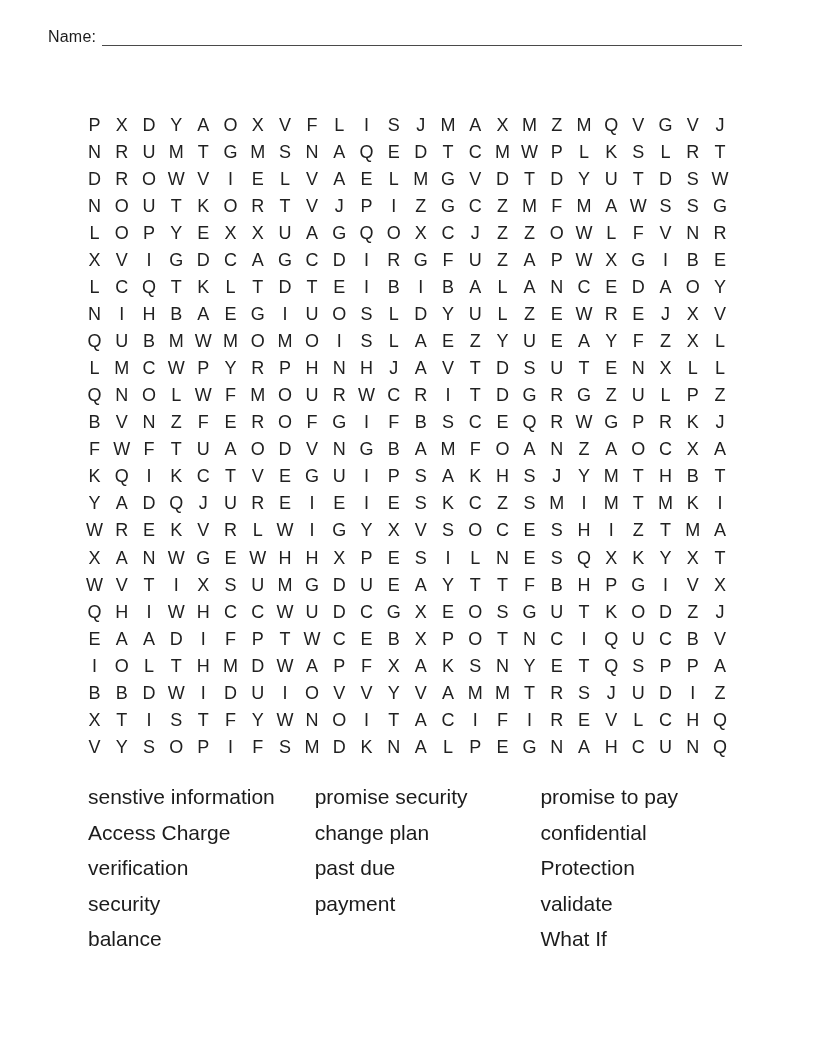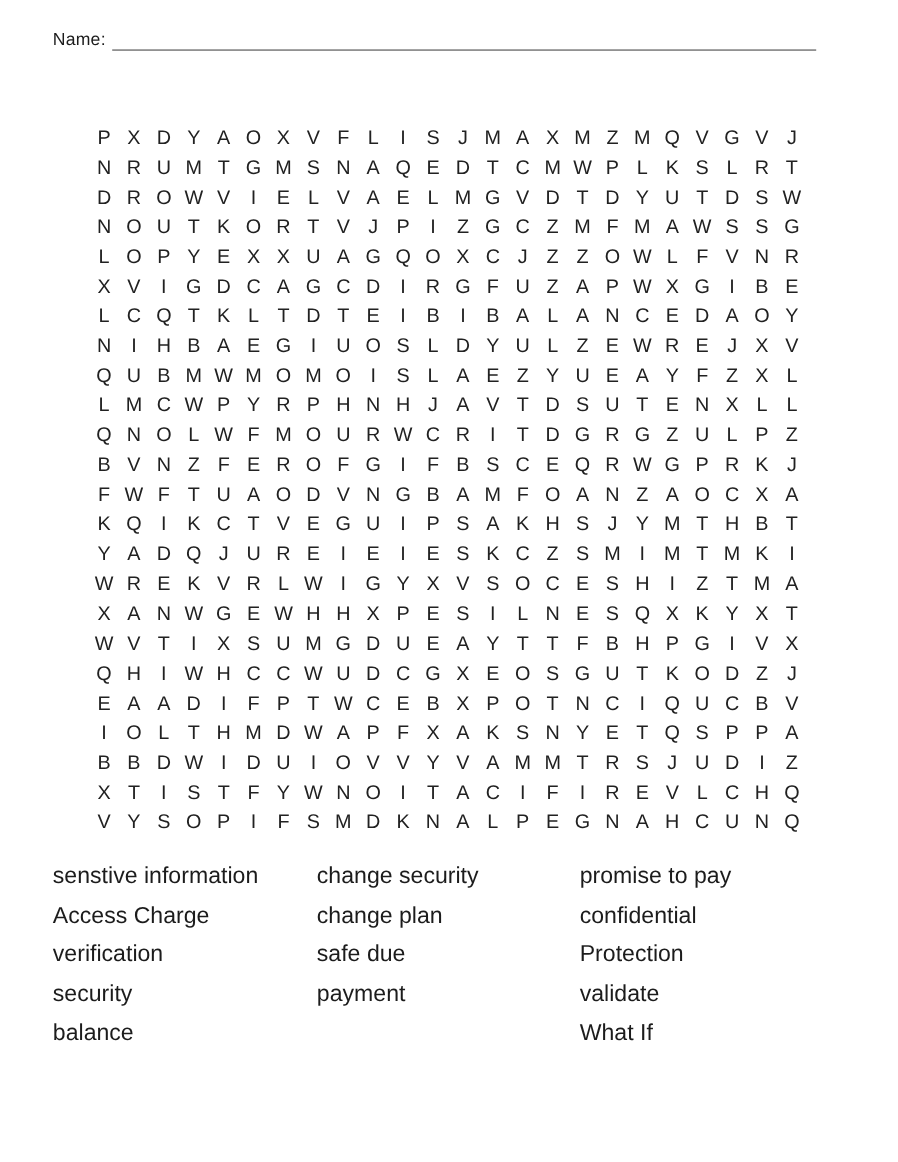--- a/index.html
+++ b/index.html
@@ -48,21 +48,21 @@
     font-size: 18px; font-weight: 500; color: #212121;
     line-height: 1;
   }
 
   
   .words {
     position: absolute; top: 779px; left: 48px; width: 720px;
     display: flex;
   }
   .word-col { display: flex; flex-direction: column; }
-  .word-col-1 { width: 240px; }
+  .word-col-1 { width: 240px; margin-left: 40px; }
   .word-col-2 { width: 239px; }
   .word-col-3 { width: 241px; }
   .word {
     font-size: 21px; font-weight: 500; color: #1c1c1c;
     line-height: 35.6px; white-space: nowrap;
   }
 </style>
 </head>
 <body>
 
@@ -655,23 +655,23 @@
 
   <div class="words">
     <div class="word-col word-col-1">
         <div class="word">senstive information</div>
         <div class="word">Access Charge</div>
         <div class="word">verification</div>
         <div class="word">security</div>
         <div class="word">balance</div>
       </div>
     <div class="word-col word-col-2">
-        <div class="word">change security</div>
+        <div class="word">promise security</div>
         <div class="word">change plan</div>
-        <div class="word">safe due</div>
+        <div class="word">past due</div>
         <div class="word">payment</div>
       </div>
     <div class="word-col word-col-3">
         <div class="word">promise to pay</div>
         <div class="word">confidential</div>
         <div class="word">Protection</div>
         <div class="word">validate</div>
         <div class="word">What If</div>
       </div>
   </div>

